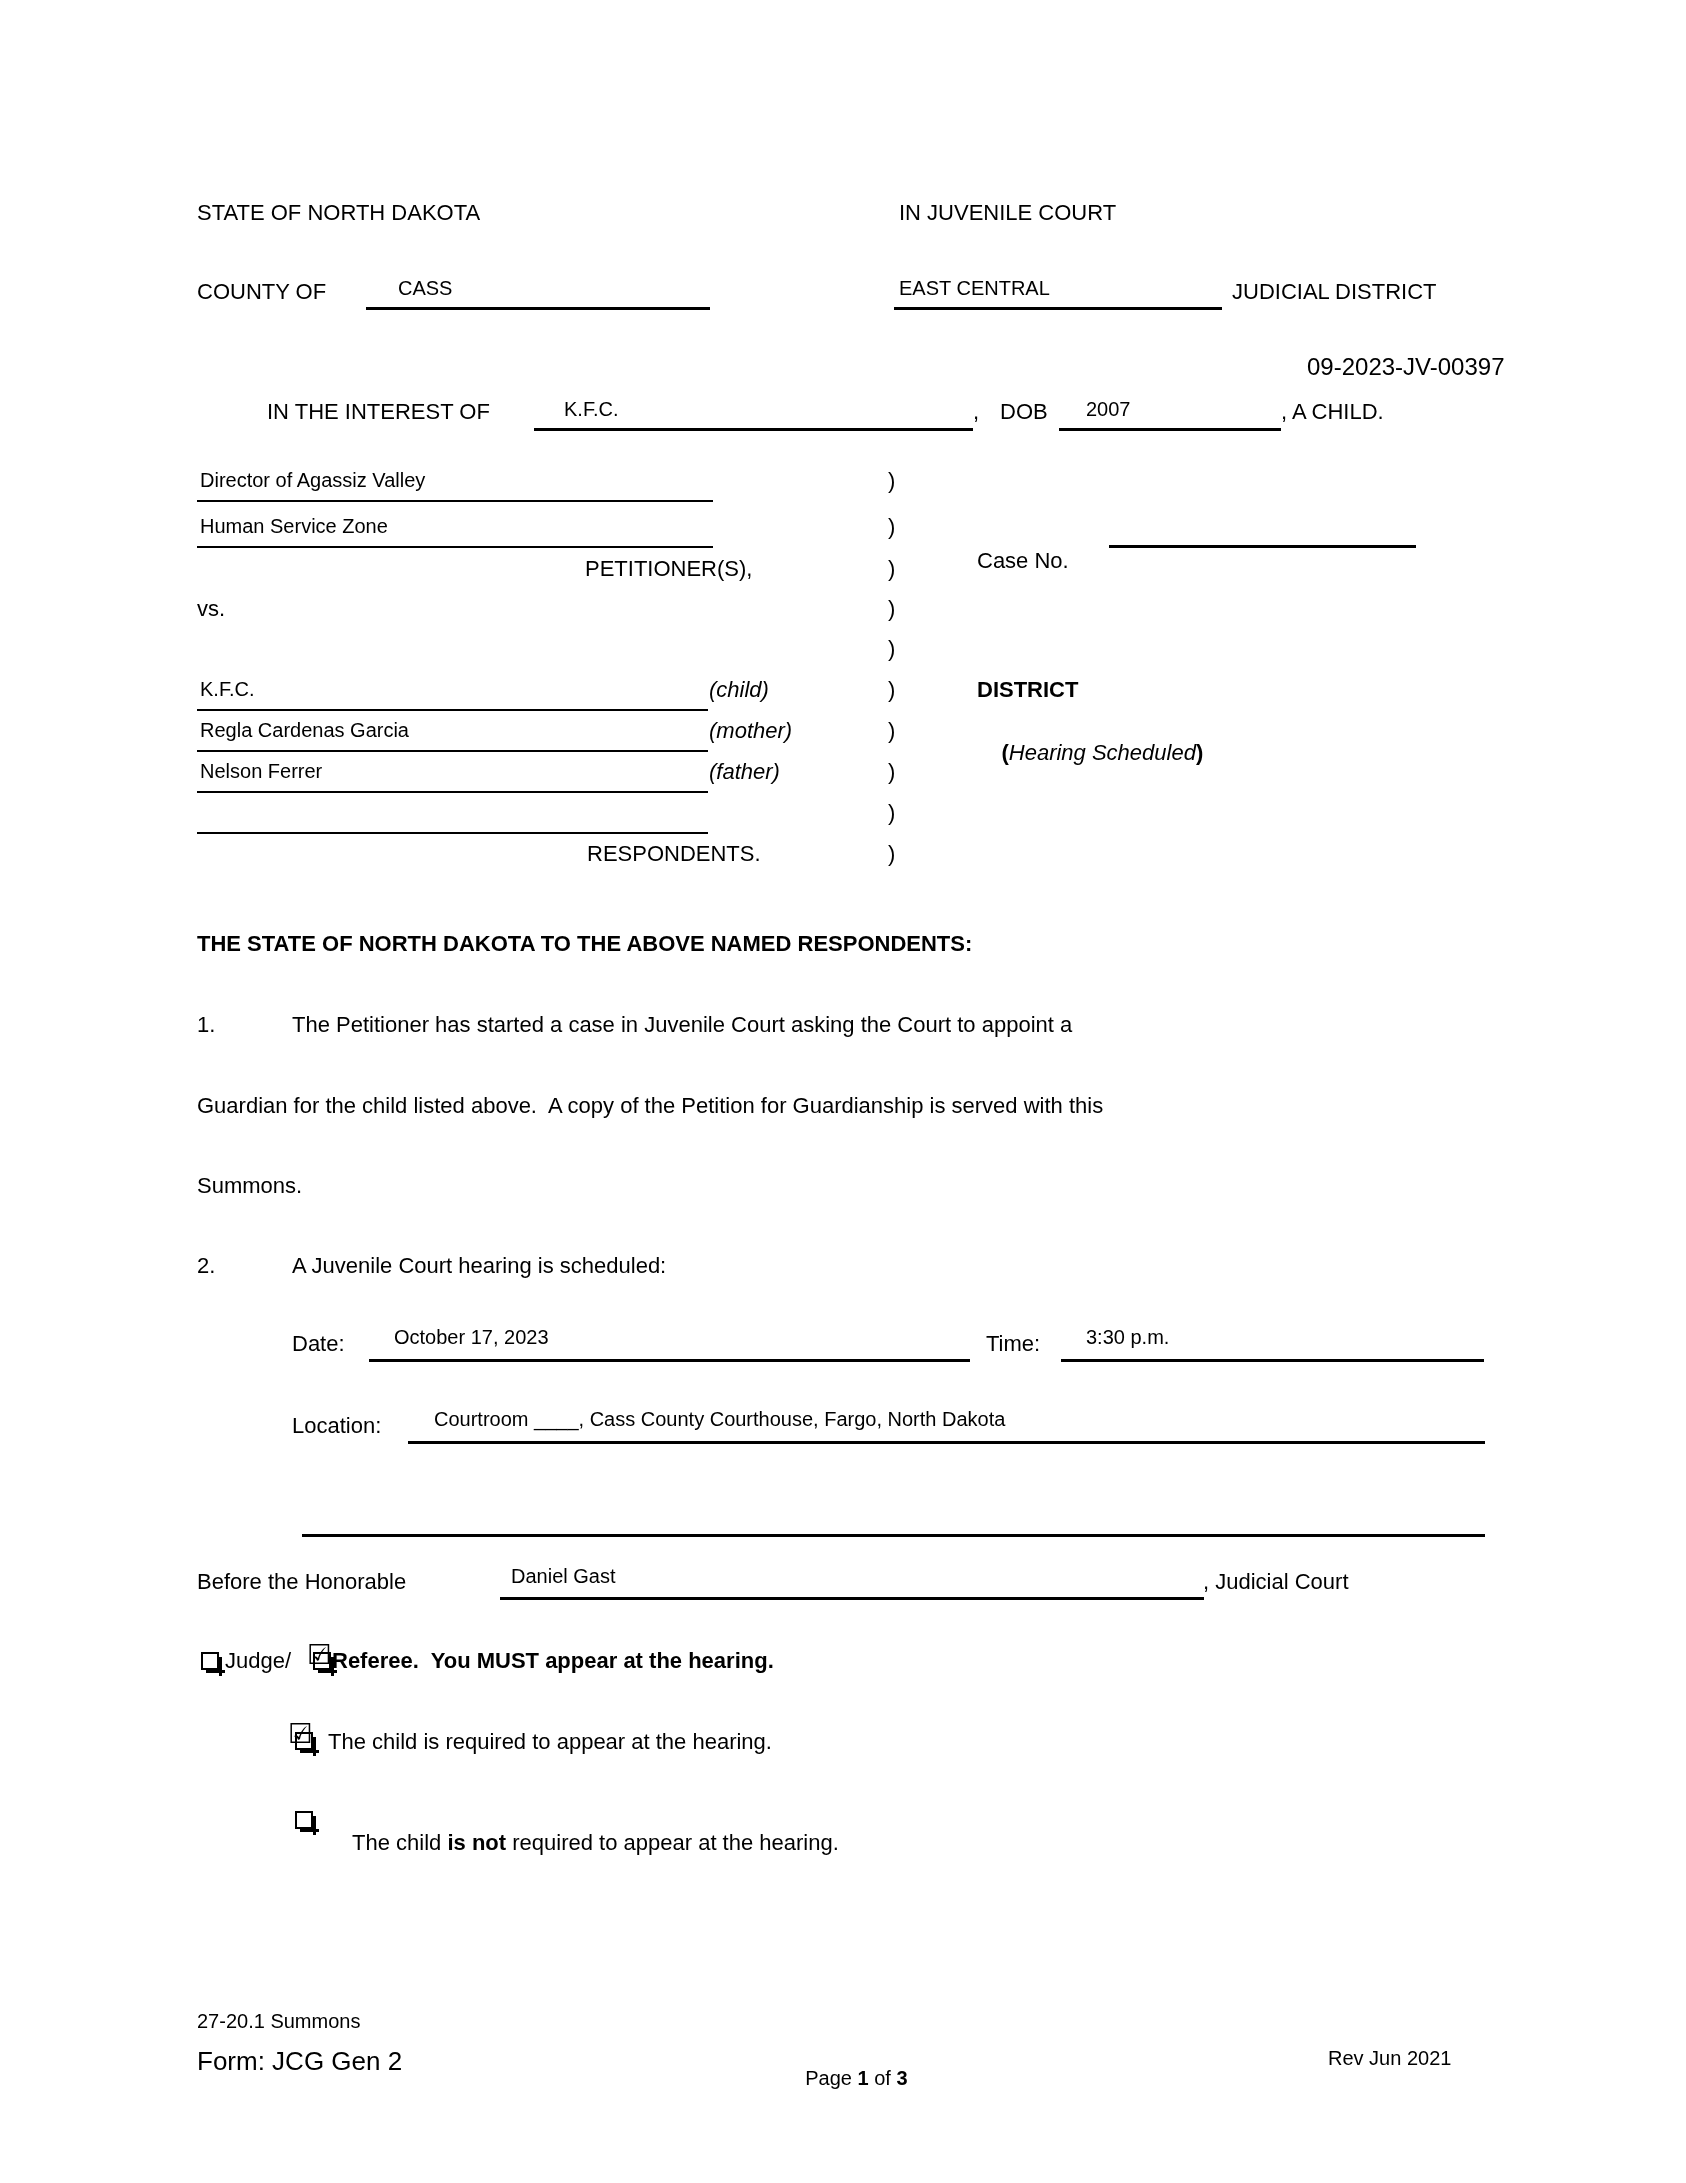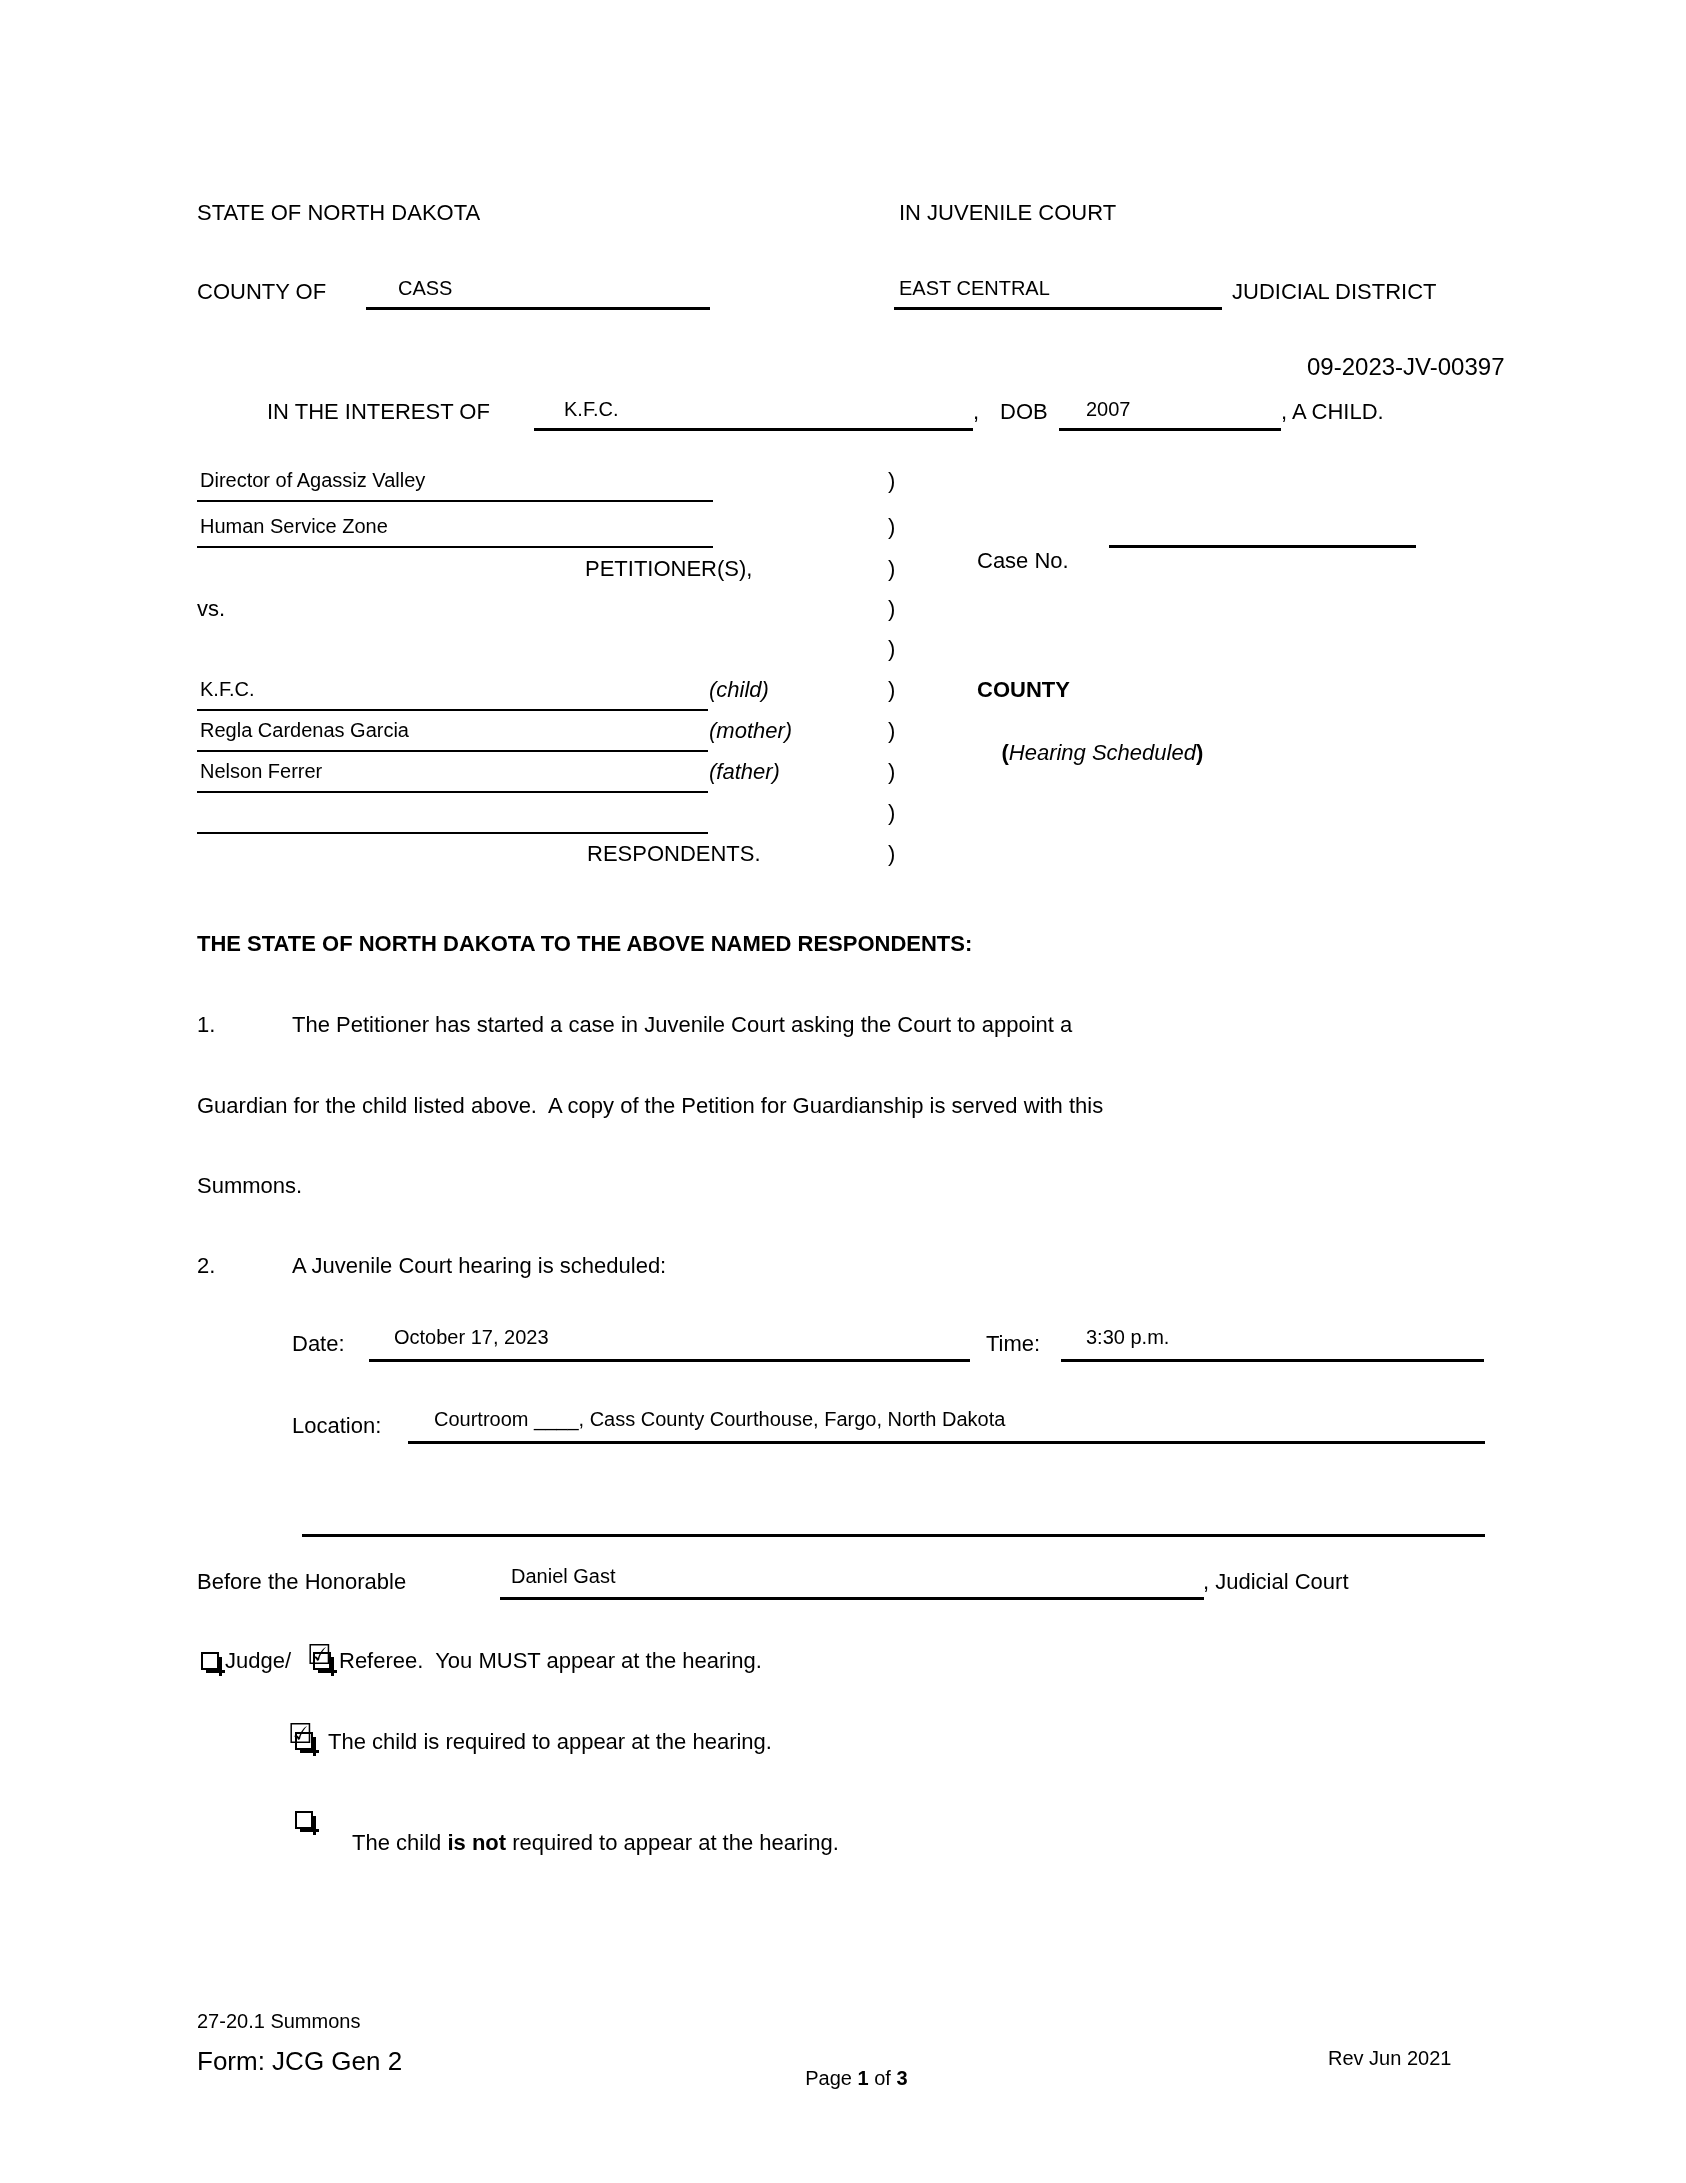--- a/index.html
+++ b/index.html
@@ -129,21 +129,21 @@
 
   <div class="abs fill" style="left:200px; top:761px;">Nelson Ferrer</div>
   <div class="rule-thin" style="left:197px; top:791px; width:511px;"></div>
   <div class="abs t ital" style="left:709px; top:761px;">(father)</div>
 
   <div class="abs fill" style="left:200px; top:802px;"></div>
   <div class="rule-thin" style="left:197px; top:832px; width:511px;"></div>
 
   <div class="abs t" style="left:587px; top:843px;">RESPONDENTS.</div>
 
-  <div class="abs t bold" style="left:977px; top:679px;">COUNTY</div>
+  <div class="abs t bold" style="left:977px; top:679px;">DISTRICT</div>
   <div class="abs t" style="left:977px; top:720px;">
     <span class="bold">(</span><span class="bi">Hearing Scheduled</span><span class="bold">)</span>
   </div>
 
   <div class="abs t bold" style="left:197px; top:933px;">THE STATE OF NORTH DAKOTA TO THE ABOVE NAMED RESPONDENTS:</div>
 
   <div class="abs t" style="left:197px; top:1014px;">1.</div>
   <div class="abs t" style="left:292px; top:1014px;">The Petitioner has started a case in Juvenile Court asking the Court to appoint a</div>
   <div class="abs t" style="left:197px; top:1095px;">Guardian for the child listed above.  A copy of the Petition for Guardianship is served with this</div>
   <div class="abs t" style="left:197px; top:1175px;">Summons.</div>
@@ -169,21 +169,21 @@
   <div class="abs t" style="left:197px; top:1571px;">Before the Honorable</div>
   <div class="abs fill" style="left:511px; top:1566px;">Daniel Gast</div>
   <div class="rule" style="left:500px; top:1597px; width:704px;"></div>
   <div class="abs t" style="left:1203px; top:1571px;">, Judicial Court</div>
 
   <div class="cbox shadow" style="left:201px; top:1652px;"></div>
   <div class="abs t" style="left:225px; top:1650px;">Judge/</div>
 
   <div class="cbox shadow" style="left:313px; top:1652px;"></div>
   <div class="check" style="left:307px; top:1641px;">☑</div>
-  <div class="abs t" style="left:339px; top:1650px;">Referee.  You MUST appear at the hearing.</div>
+  <div class="abs t" style="left:332px; top:1650px;font-weight:bold;">Referee.  You MUST appear at the hearing.</div>
 
   <div class="cbox shadow" style="left:295px; top:1732px;"></div>
   <div class="check" style="left:288px; top:1720px;">☑</div>
   <div class="abs t" style="left:328px; top:1731px;">The child is required to appear at the hearing.</div>
 
   <div class="cbox shadow" style="left:295px; top:1811px;"></div>
   <div class="abs t" style="left:328px; top:1810px;">
     <span>The child </span><span class="bold">is not</span><span> required to appear at the hearing.</span>
   </div>
 

